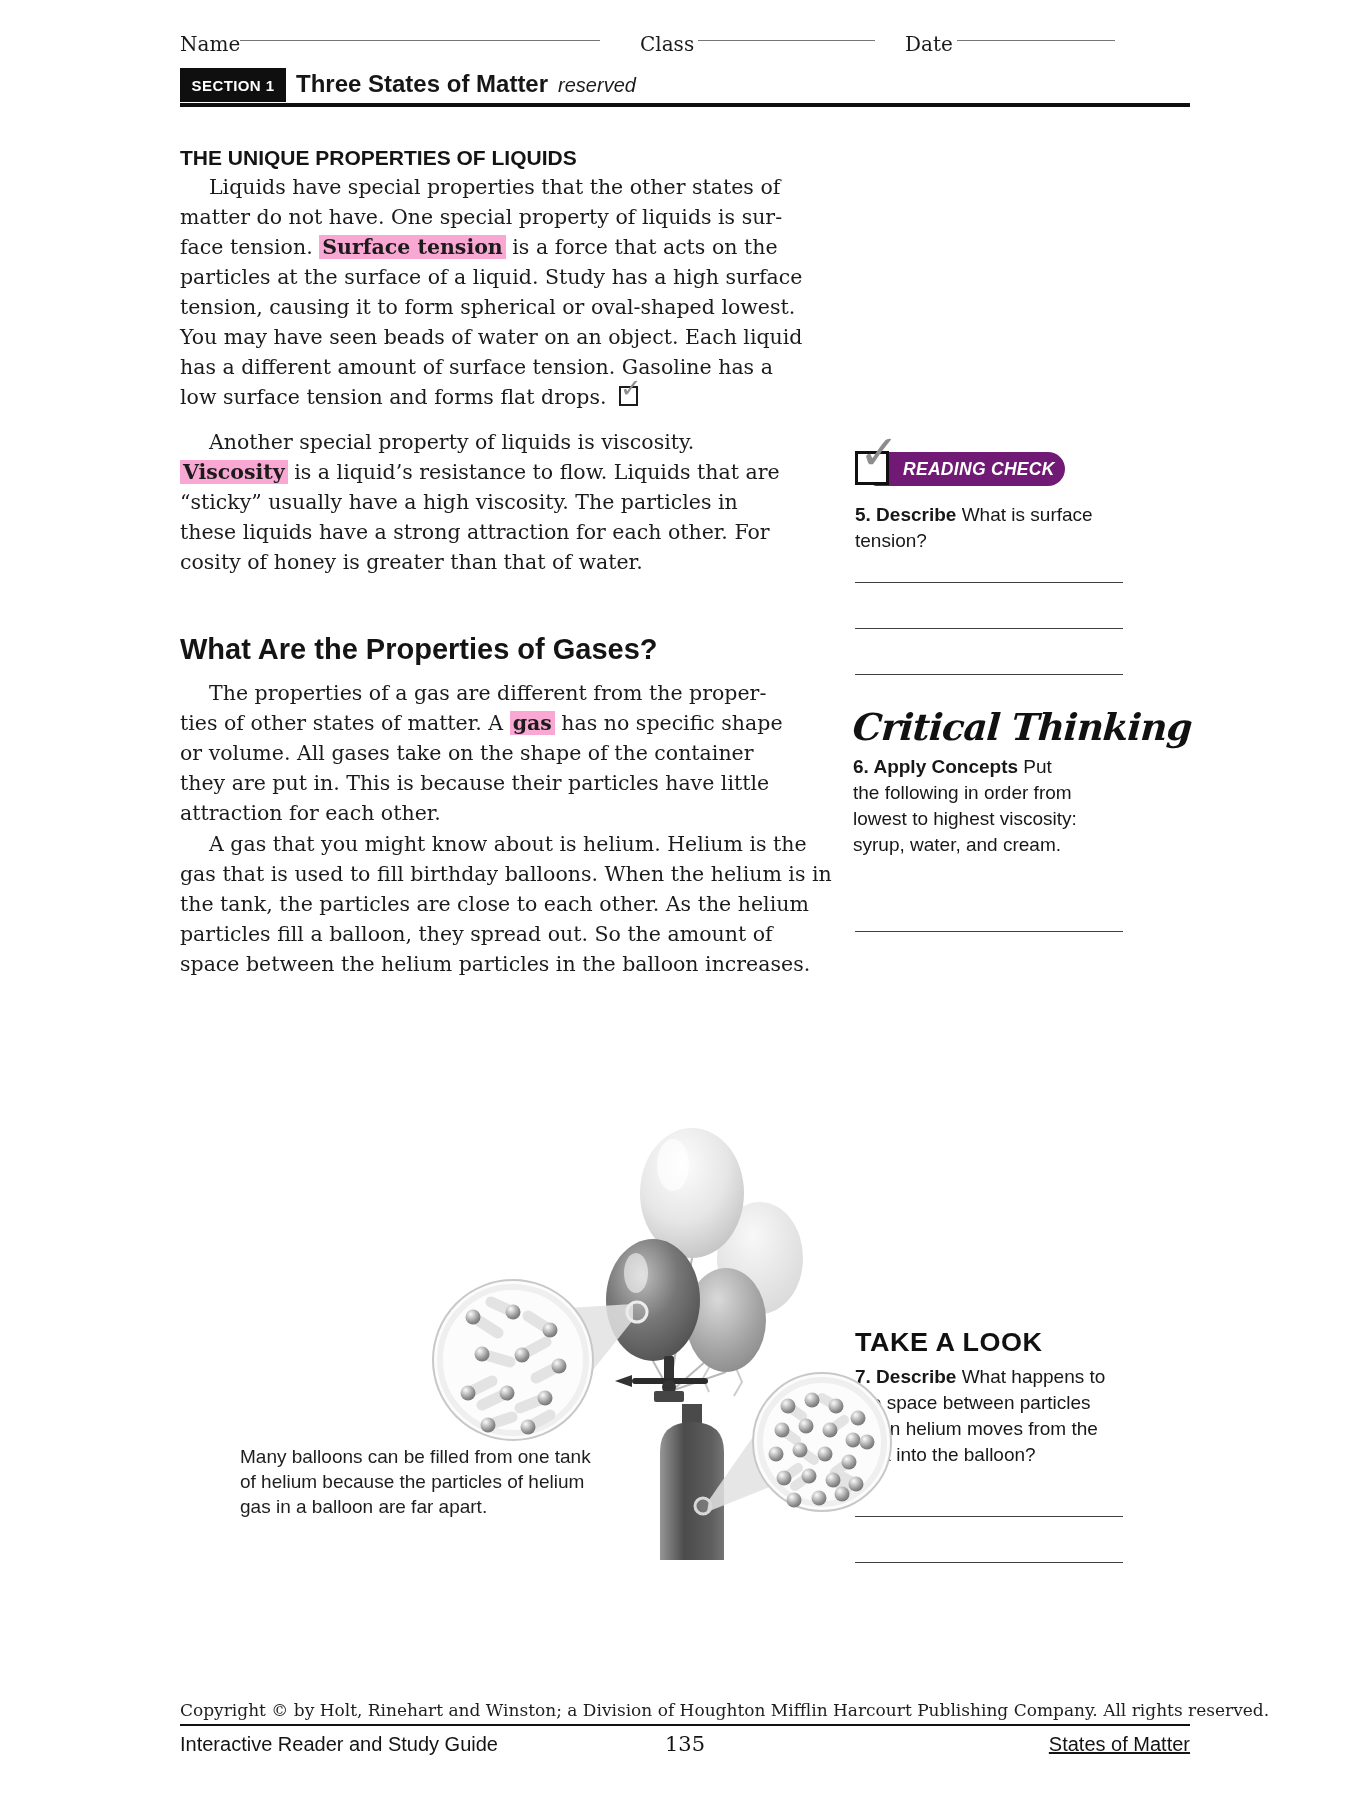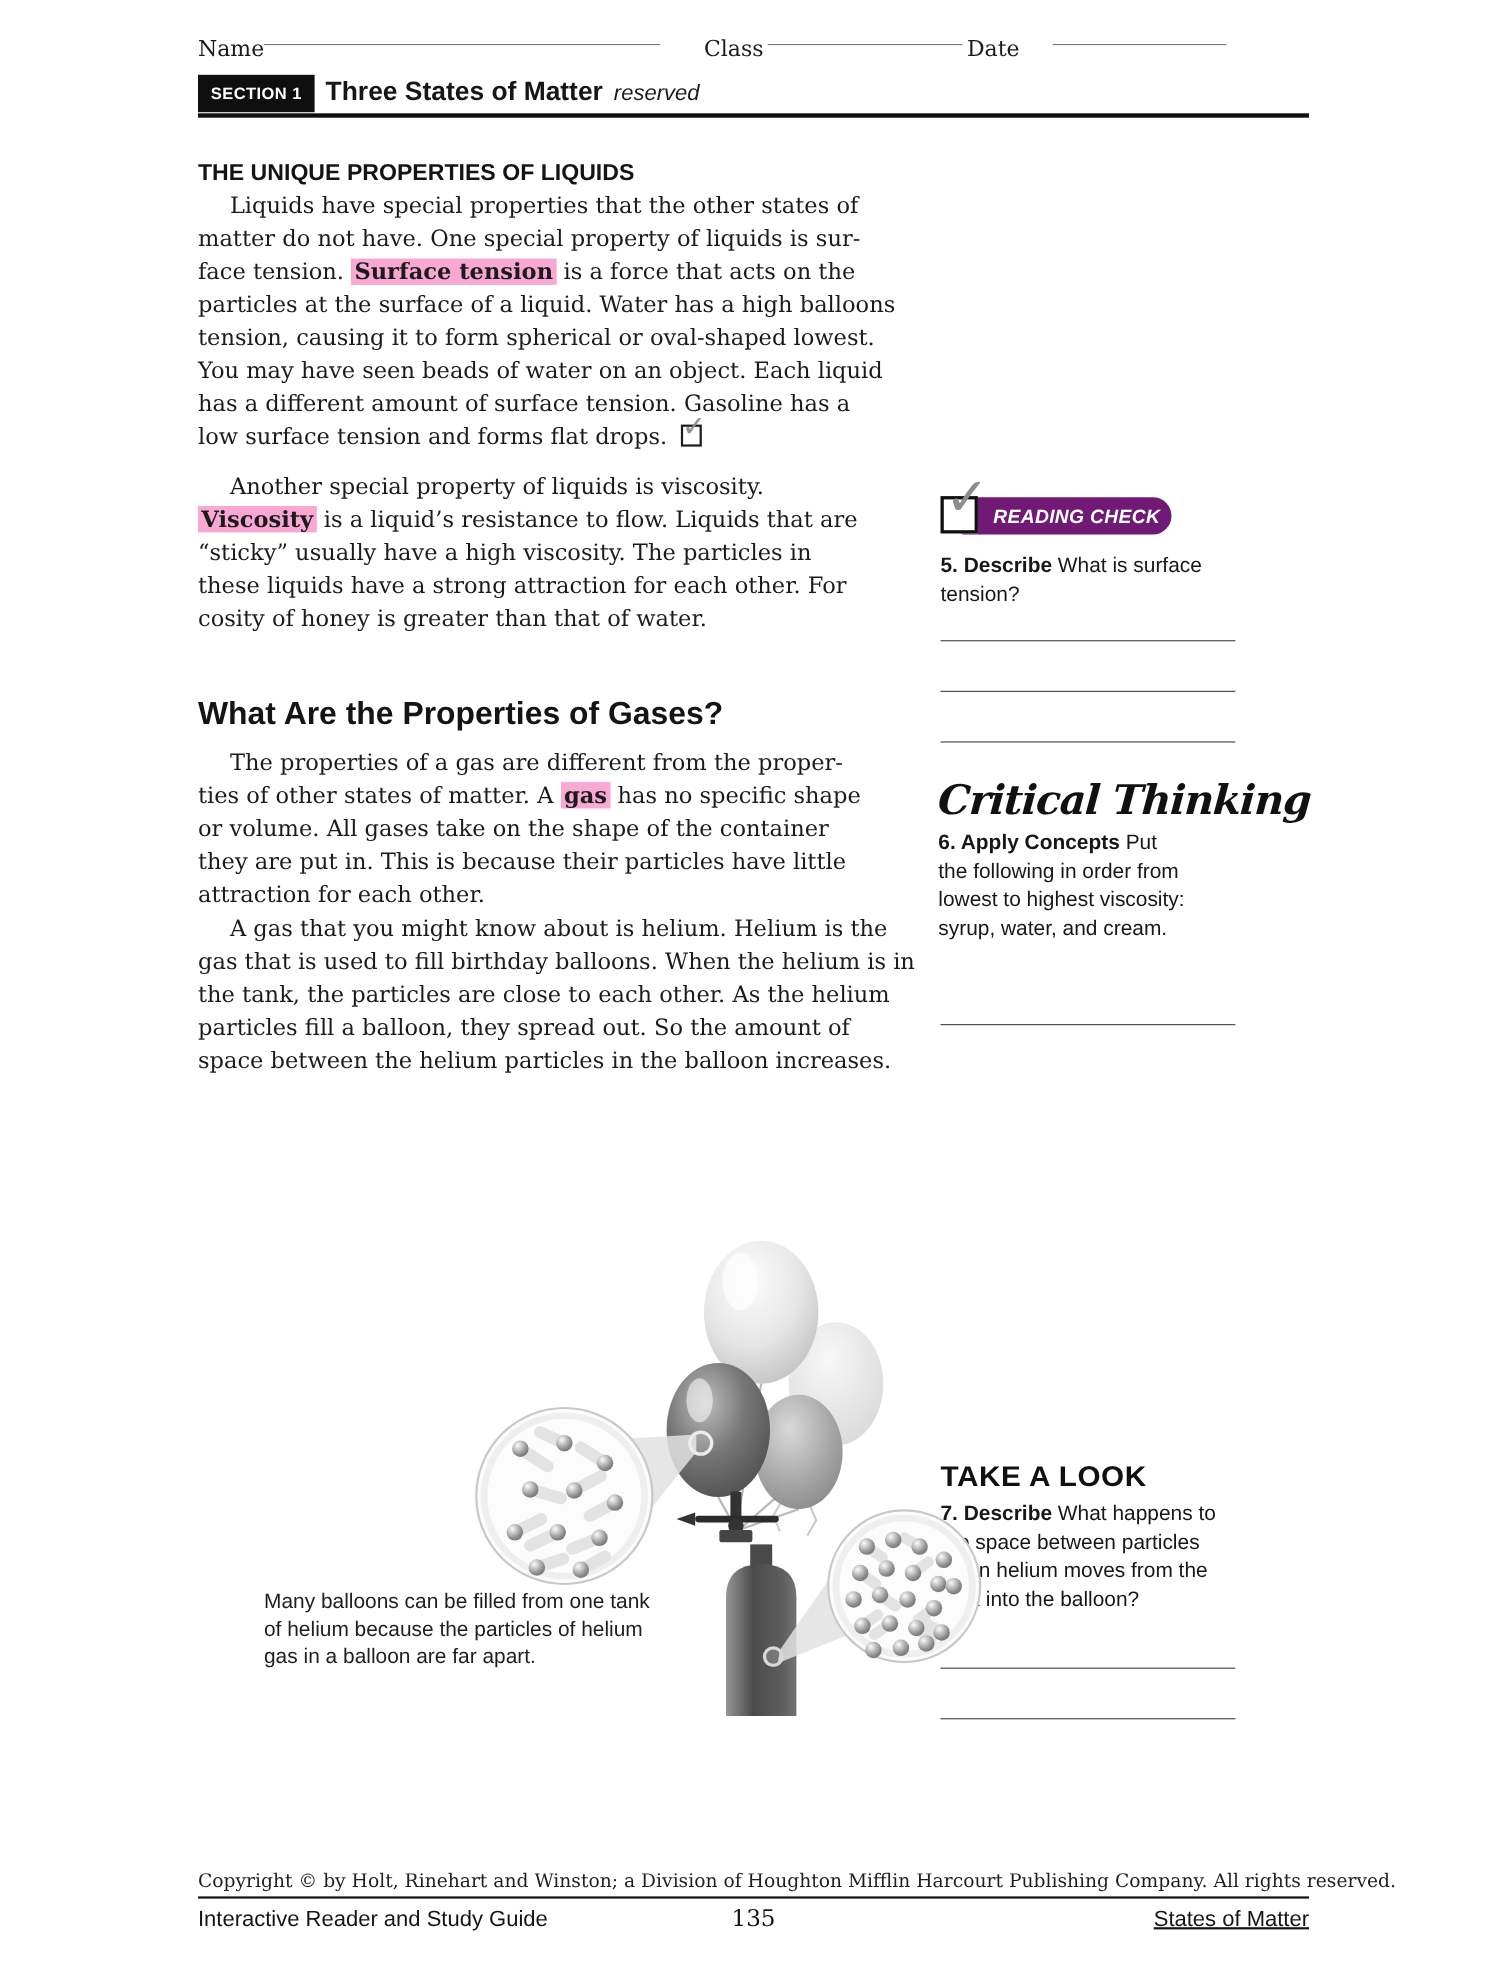--- a/index.html
+++ b/index.html
@@ -70,36 +70,36 @@
 </style>
 </head>
 <body>
 
 <div id="page">
 
   <span class="abs blank-label" style="left:180px;top:32px;">Name</span>
   <span class="abs blank-line" style="left:240px;top:16px;width:360px;"></span>
   <span class="abs blank-label" style="left:640px;top:32px;">Class</span>
   <span class="abs blank-line" style="left:698px;top:16px;width:177px;"></span>
-  <span class="abs blank-label" style="left:879px;top:32px;">Date</span>
+  <span class="abs blank-label" style="left:905px;top:32px;">Date</span>
   <span class="abs blank-line" style="left:957px;top:16px;width:158px;"></span>
 
   <div class="abs section-badge" style="left:180px;top:68px;">SECTION 1</div>
   <div class="abs" style="left:296px;top:70px;display:flex;align-items:baseline;">
     <span class="section-title">Three States of Matter</span>
     <span class="section-continued">reserved</span>
   </div>
   <div class="abs rule-thick" style="left:180px;top:103px;width:1010px;"></div>
 
   <div class="abs h-caps" style="left:180px;top:146px;">THE UNIQUE PROPERTIES OF LIQUIDS</div>
   <div class="abs para" style="left:180px;top:172px;width:660px;">
       <div class="tline indent">Liquids have special properties that the other states of</div>
       <div class="tline">matter do not have. One special property of liquids is sur-</div>
       <div class="tline">face tension. <span class="hl">Surface tension</span> is a force that acts on the</div>
-      <div class="tline">particles at the surface of a liquid. Water has a high balloons</div>
+      <div class="tline">particles at the surface of a liquid. Study has a high surface</div>
       <div class="tline">tension, causing it to form spherical or oval-shaped lowest.</div>
       <div class="tline">You may have seen beads of water on an object. Each liquid</div>
       <div class="tline">has a different amount of surface tension. Gasoline has a</div>
       <div class="tline">low surface tension and forms flat drops. <span class="check-box"><span class="check-mark">✓</span></span></div>
     </div>
   <div class="abs para" style="left:180px;top:427px;width:660px;">
       <div class="tline indent">Another special property of liquids is viscosity.</div>
       <div class="tline"><span class="hl">Viscosity</span> is a liquid’s resistance to flow. Liquids that are</div>
       <div class="tline">“sticky” usually have a high viscosity. The particles in</div>
       <div class="tline">these liquids have a strong attraction for each other. For</div>

